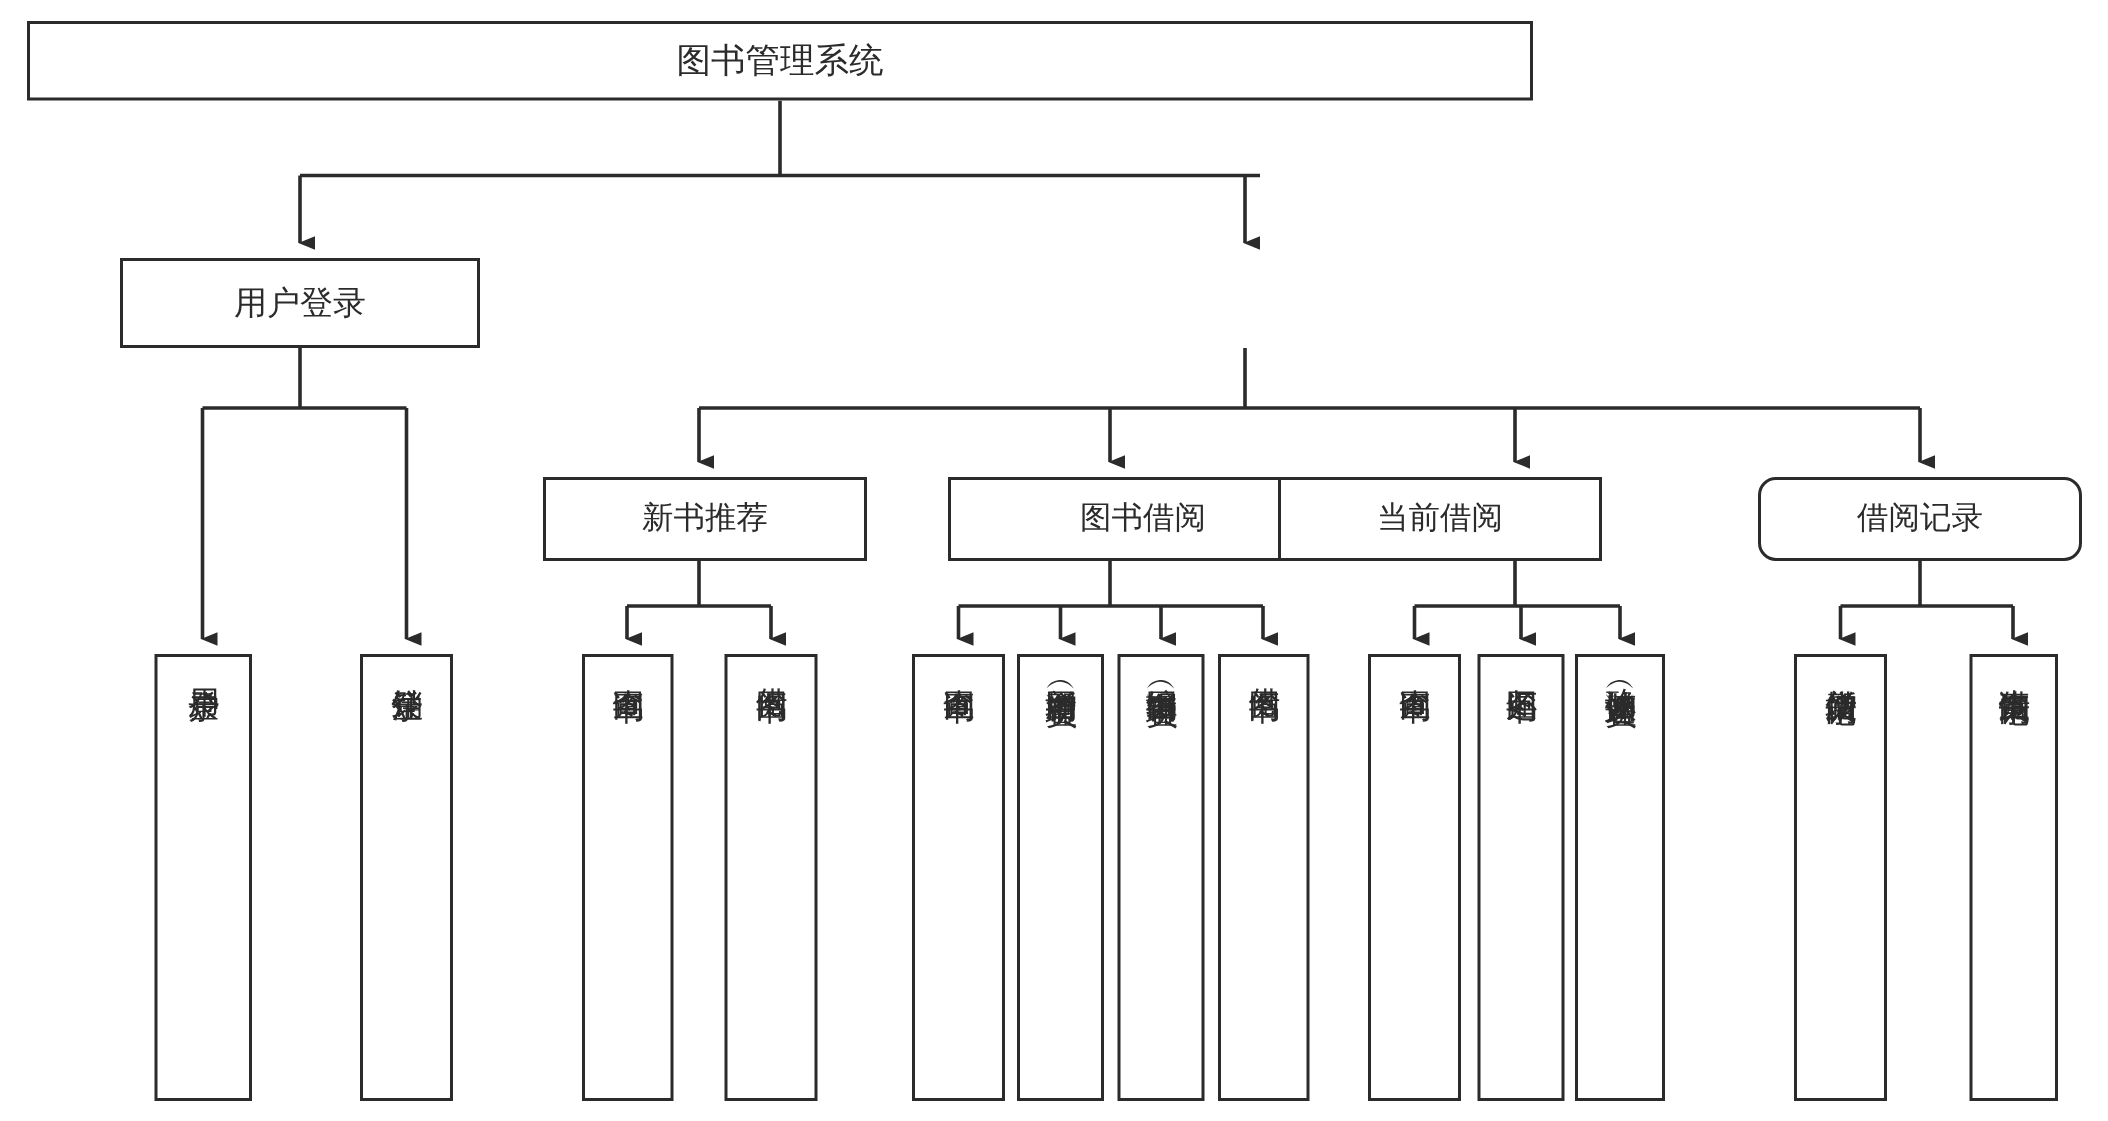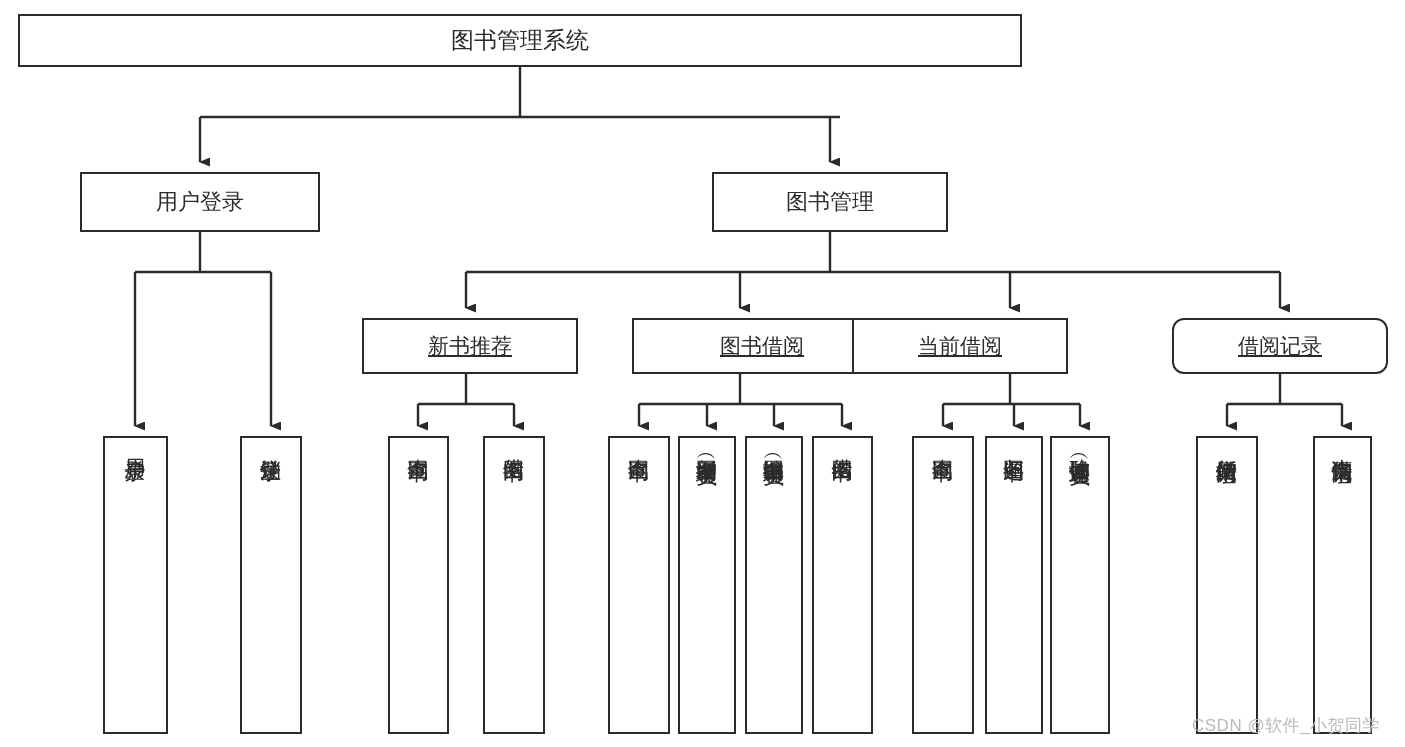--- a/index.html
+++ b/index.html
@@ -44,21 +44,20 @@
     white-space: pre-line;
   }
   .node.root .node-label {
     font-size: 23px;
   }
   .node.level1 .node-label {
     font-size: 22px;
   }
   .node.level2 .node-label {
     font-size: 21px;
-    text-decoration: underline;
   }
   .node.leaf {
     align-items: flex-start;
     justify-content: center;
     padding-top: 4px;
   }
   .node.leaf .node-label {
     writing-mode: vertical-rl;
     text-orientation: upright;
     font-size: 21px;
@@ -135,23 +134,20 @@
     </g>
   </svg>
 
   <div class="node root" style="left:18px; top:14px; width:1004px; height:53px;">
     <span class="node-label">图书管理系统</span>
   </div>
 
   <div class="node level1" style="left:80px; top:172px; width:240px; height:60px;">
     <span class="node-label">用户登录</span>
   </div>
-  <div class="node level1" style="left:712px; top:172px; width:236px; height:60px;">
-    <span class="node-label">图书管理</span>
-  </div>
 
   <div class="node level2" style="left:362px; top:318px; width:216px; height:56px;">
     <span class="node-label">新书推荐</span>
   </div>
   <div class="node level2" style="left:632px; top:318px; width:260px; height:56px;">
     <span class="node-label">图书借阅</span>
   </div>
   <div class="node level2" style="left:852px; top:318px; width:216px; height:56px;">
     <span class="node-label">当前借阅</span>
   </div>
@@ -192,15 +188,14 @@
   <div class="node leaf" style="left:1050px; top:436px; width:60px; height:298px;">
     <span class="node-label">确认归还（管理员）</span>
   </div>
   <div class="node leaf" style="left:1196px; top:436px; width:62px; height:298px;">
     <span class="node-label">新增借阅记录</span>
   </div>
   <div class="node leaf" style="left:1313px; top:436px; width:59px; height:298px;">
     <span class="node-label">查询借阅记录</span>
   </div>
 
-  <div class="watermark" style="left:1192px; top:714px;">CSDN @软件_小贺同学</div>
 
 </div>
 
 </body></html>

